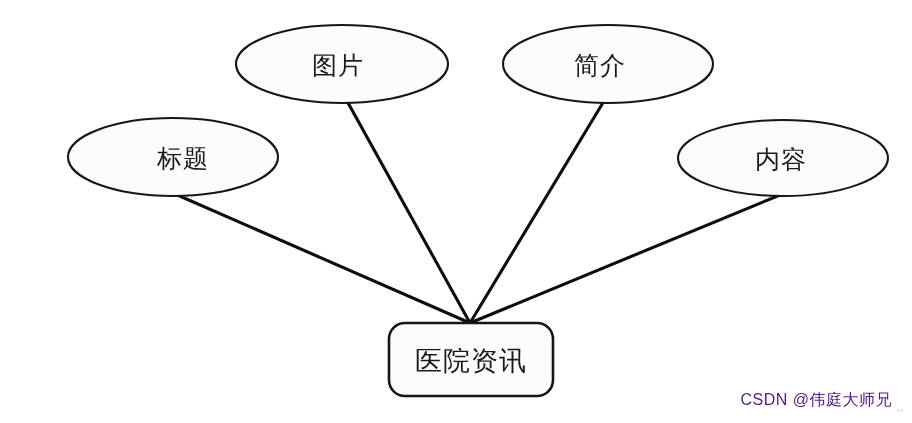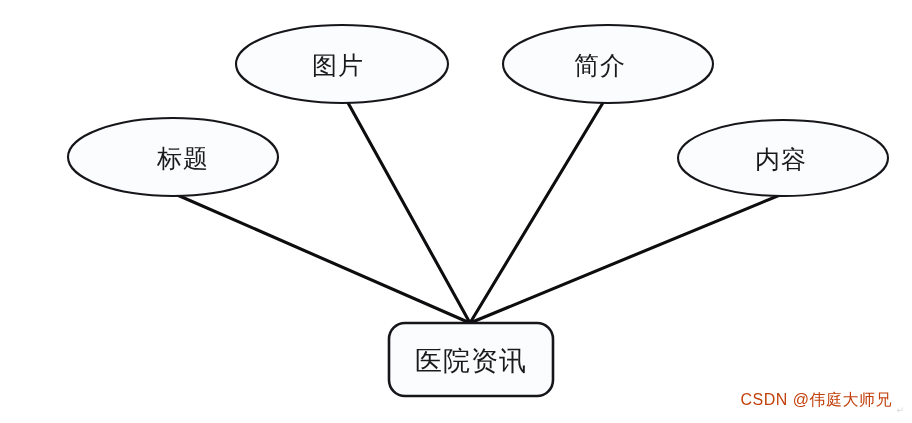--- a/index.html
+++ b/index.html
@@ -111,16 +111,16 @@
       <text class="node-label attr-label" x="781" y="159" style="fill: rgb(26, 26, 26);">内容</text>
     </g>
 
     <g>
       <rect class="entity-rect" x="389" y="323" width="164" height="73" rx="16" ry="16" style="fill: rgb(251, 252, 254); stroke: rgb(22, 22, 26);"></rect>
       <text class="node-label entity-label" x="471" y="361" style="fill: rgb(26, 26, 26);">医院资讯</text>
     </g>
 
   </svg>
 
-  <div id="watermark" style="color: #c2410c;">CSDN @伟庭大师兄</div>
+  <div id="watermark" style="color: #4c1d95;">CSDN @伟庭大师兄</div>
   <div id="watermark-tick">↵</div>
 
 </div>
 
 </body></html>

